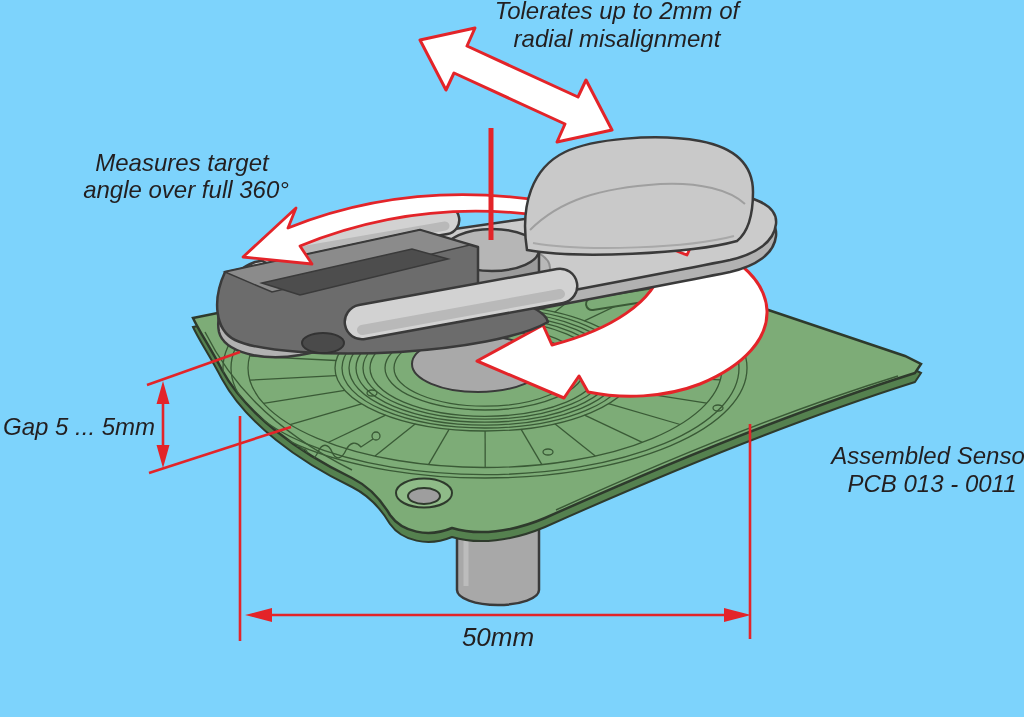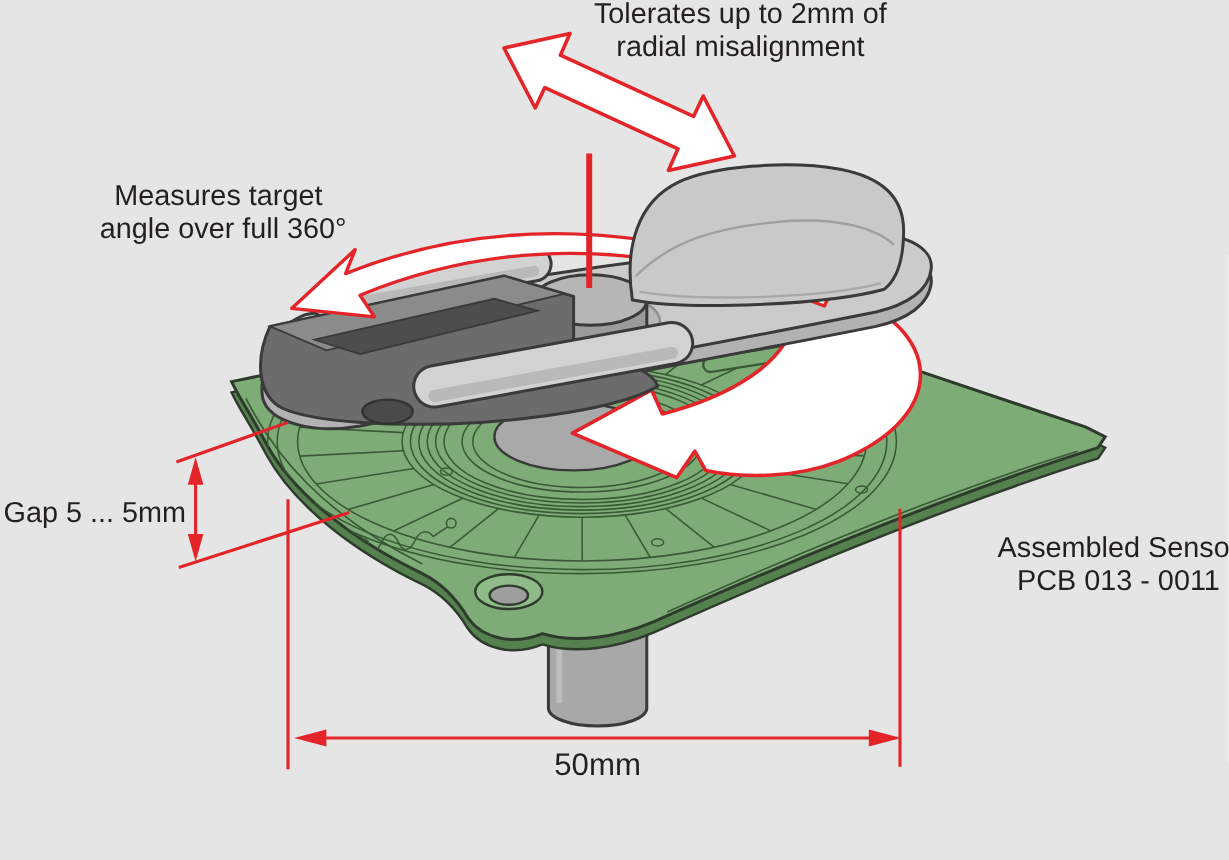--- a/index.html
+++ b/index.html
@@ -1,21 +1,22 @@
 <!DOCTYPE html>
 <html><head>
 <meta charset="utf-8">
 <style>
   html,body{margin:0;padding:0;background:#ffffff;}
   .stage{
     position:relative;
     width:1024px;height:717px;
-    background:#e5e5e5;
+    background:#7dd3fc;
     font-family:"Liberation Sans", sans-serif;
     overflow:hidden;
+    font-style:italic;
   }
   svg{display:block;}
   text{
     font-family:"Liberation Sans", sans-serif;
     fill:#231f20;
   }
   .lbl{font-size:24px;}
   .lbl-big{font-size:26px;}
 </style>
 </head>

